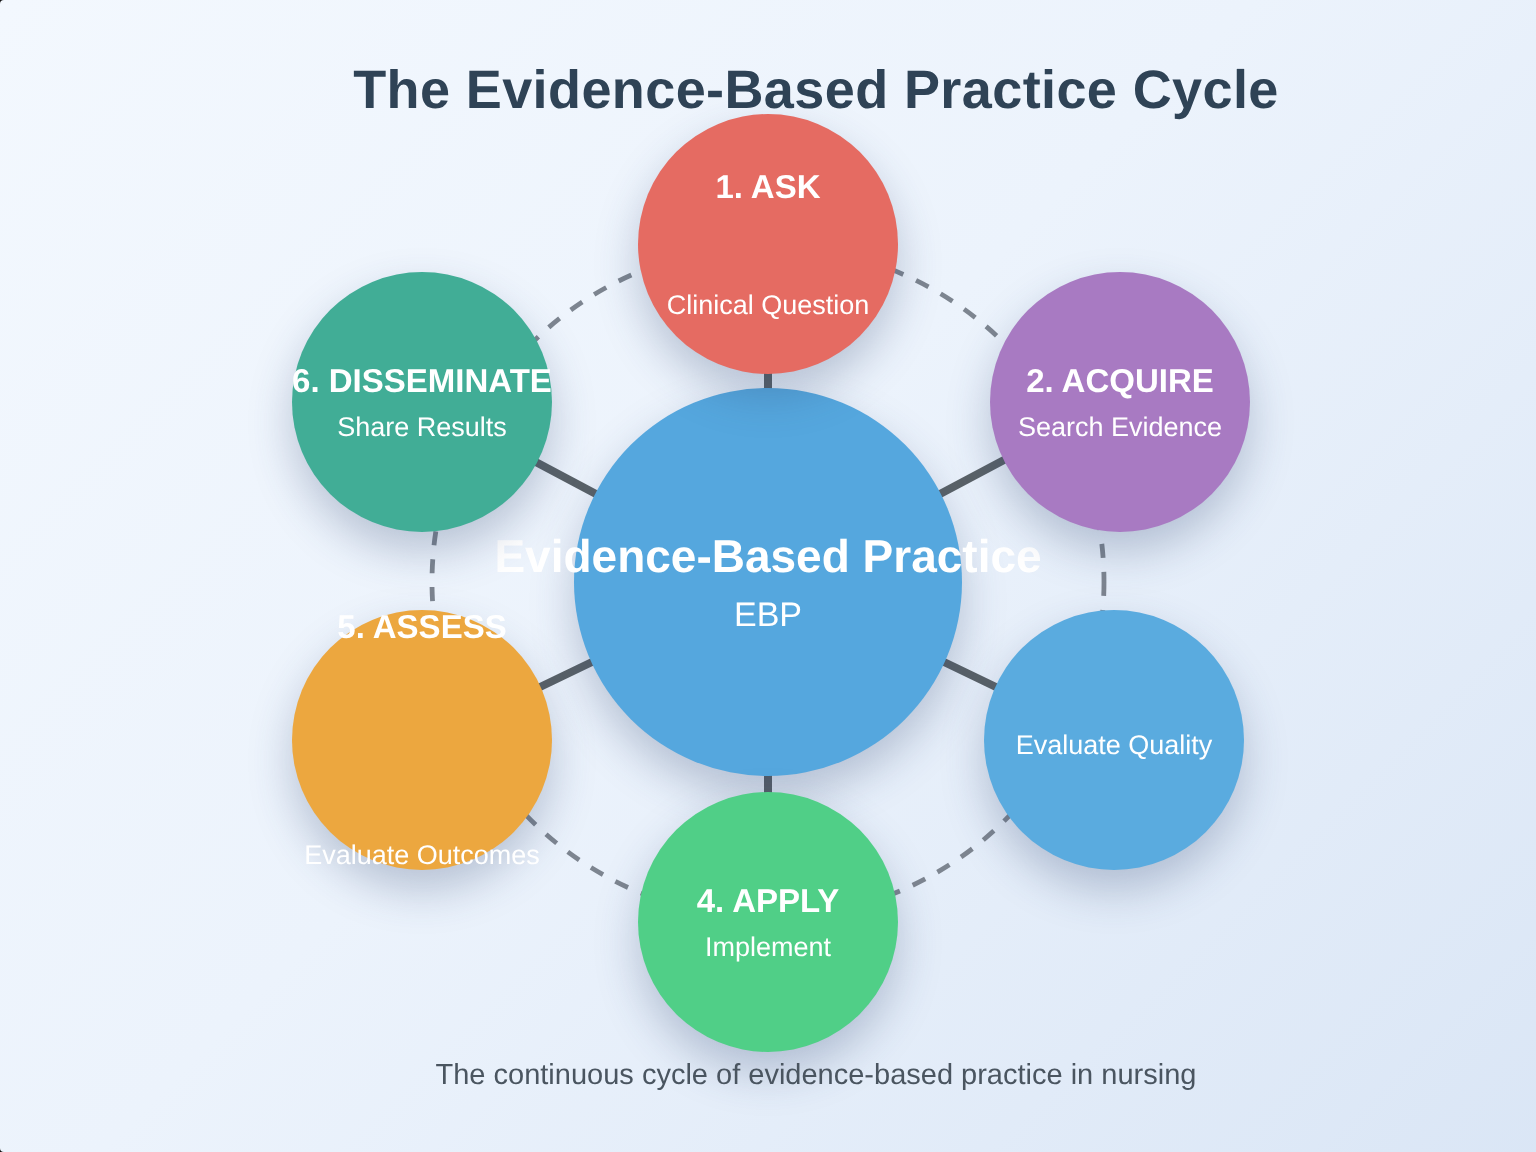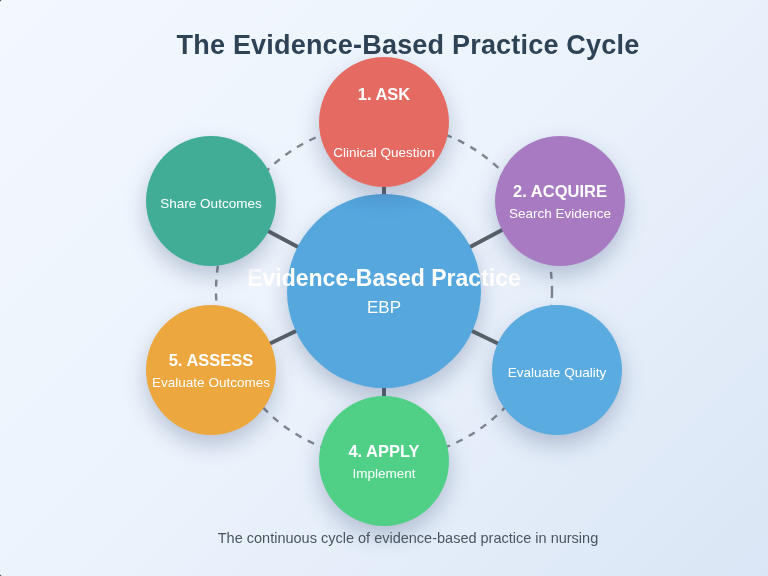--- a/index.html
+++ b/index.html
@@ -75,24 +75,25 @@
 
   <div class="node sat pos-appraise" style="background: rgb(90, 171, 223);">
     <div class="sublabel">Evaluate Quality</div>
   </div>
 
   <div class="node sat pos-apply" style="background: rgb(80, 207, 135);">
     <div class="label">4. APPLY</div>
     <div class="sublabel">Implement</div>
   </div>
 
-  <div class="node sat pos-assess" style="background: rgb(236, 167, 63);">
+  <div class="node sat pos-assess" style="background: rgb(236, 167, 63); justify-content: space-between;">
     <div class="label">5. ASSESS</div>
     <div class="sublabel">Evaluate Outcomes</div>
   </div>
 
   <div class="node sat pos-disseminate" style="background: rgb(65, 173, 150);">
-    <div class="sublabel">Share Outcomes</div>
+    <div class="label">6. DISSEMINATE</div>
+    <div class="sublabel">Share Results</div>
   </div>
 
   <div class="caption">The continuous cycle of evidence-based practice in nursing</div>
 
 </div>
 
 </body></html>

